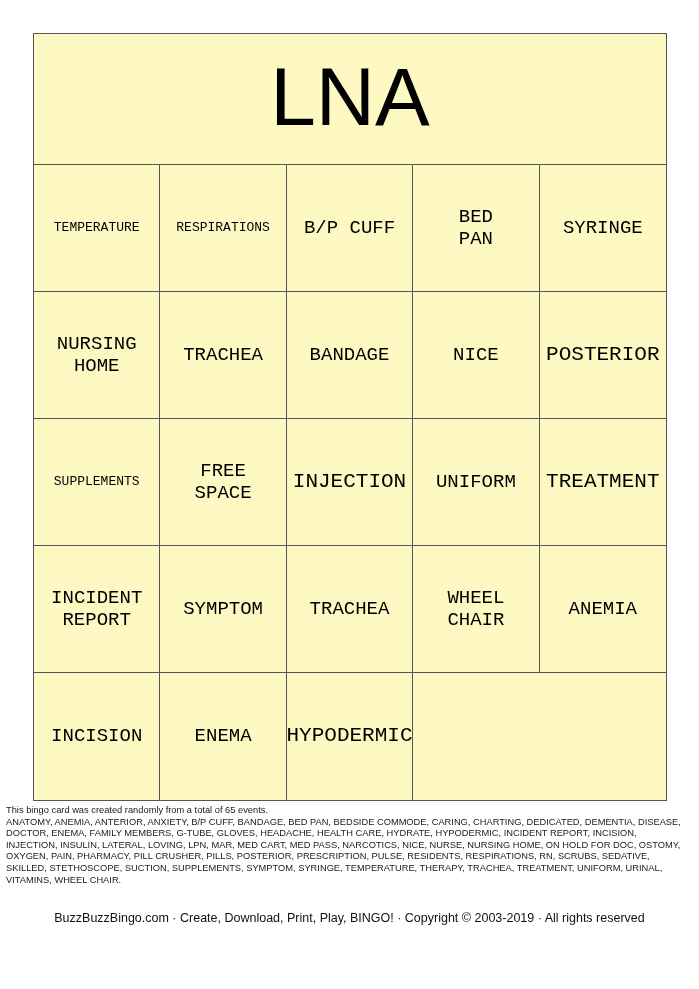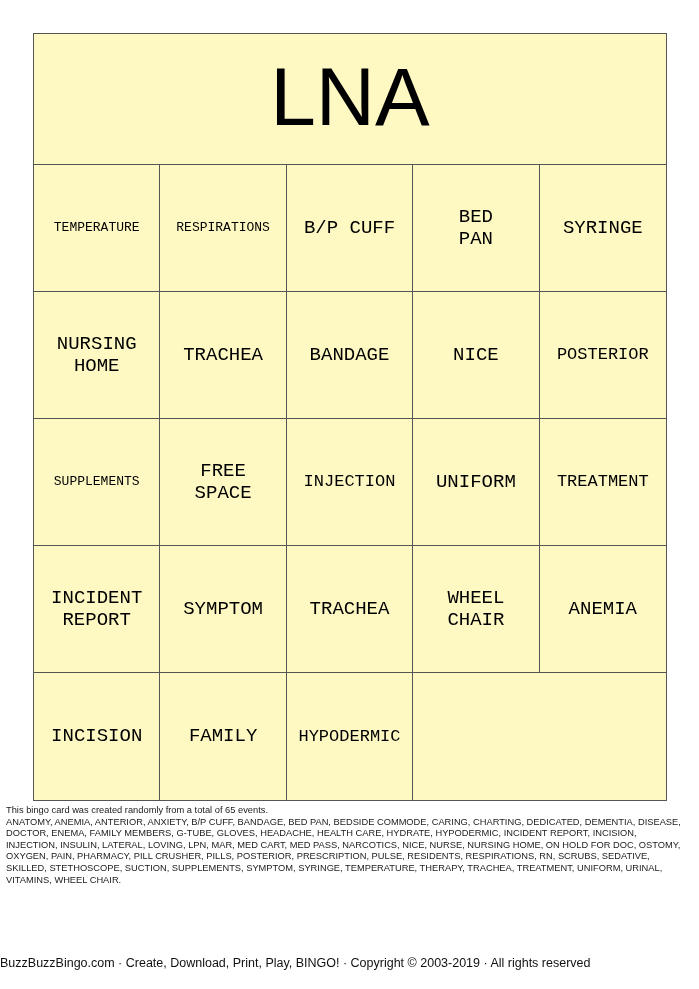--- a/index.html
+++ b/index.html
@@ -82,21 +82,21 @@
 
   .cell-text {
     display: block;
     line-height: 1.16;
     white-space: pre-line;
     font-weight: normal;
     color: #000000;
   }
   
   .cell-text.s-lg { font-size: 19px; }
-  .cell-text.s-md { font-size: 17px; text-align: right; }
+  .cell-text.s-md { font-size: 21px; text-align: right; }
   .cell-text.s-sm { font-size: 13px; }
   .cell-text.s-xs { font-size: 13px; }
 
   
   .fineprint {
     position: absolute;
     left: 6px;
     top: 805px;
     width: 680px;
     font-size: 9.3px;
@@ -111,23 +111,23 @@
     position: absolute;
     left: 33px;
     top: 930px;
     width: 634px;
     height: 0;
     border-top: 0px solid #ffffff;
   }
   .footer {
     position: absolute;
     left: 0;
-    top: 955px;
+    top: 910px;
     width: 699px;
-    text-align: left;
+    text-align: center;
     font-size: 12.5px;
     line-height: 16px;
     color: #111111;
   }
 </style>
 </head>
 <body>
 
 <div id="page">
 
@@ -200,21 +200,21 @@
           <span class="cell-text s-lg">WHEEL
 CHAIR</span>
         </div>
         <div class="cell">
           <span class="cell-text s-lg">ANEMIA</span>
         </div>
         <div class="cell">
           <span class="cell-text s-lg">INCISION</span>
         </div>
         <div class="cell">
-          <span class="cell-text s-lg">FAMILY</span>
+          <span class="cell-text s-lg">ENEMA</span>
         </div>
         <div class="cell">
           <span class="cell-text s-md">HYPODERMIC</span>
         </div>
       </div>
 
   </div>
 
   <div class="fineprint">
     <span class="intro">This bingo card was created randomly from a total of 65 events.</span>

